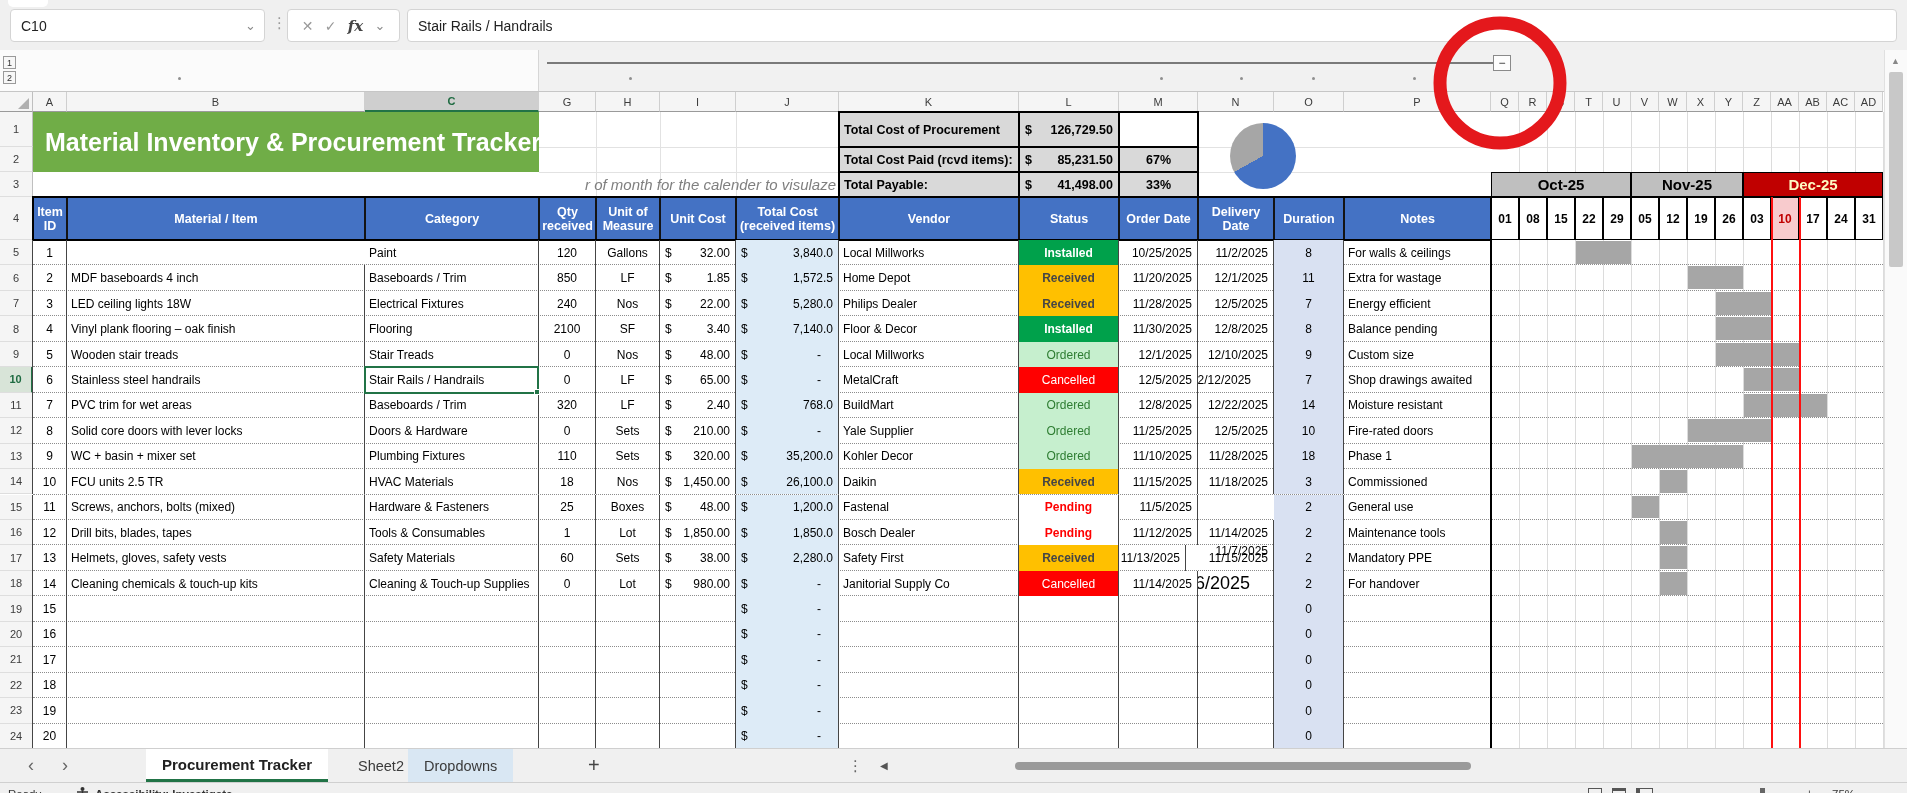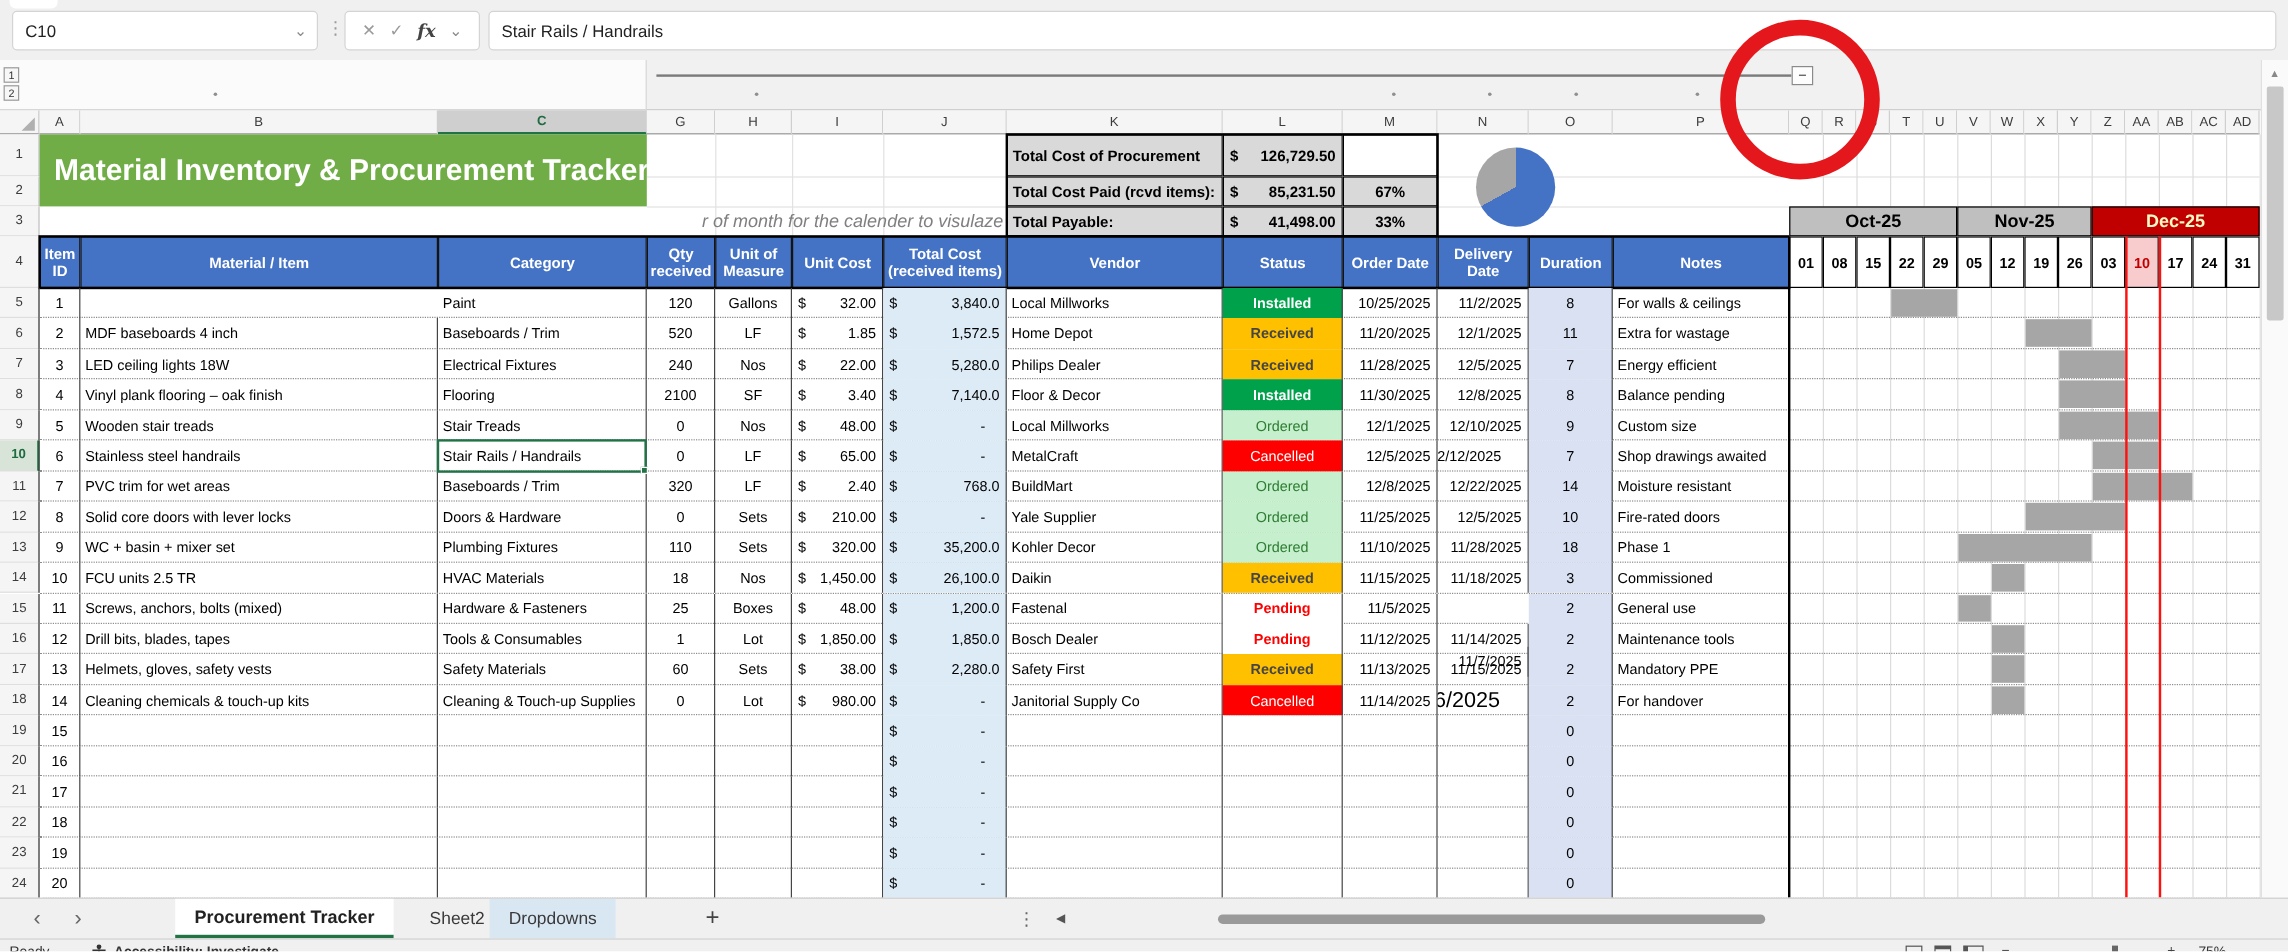--- a/index.html
+++ b/index.html
@@ -222,21 +222,21 @@
       <div style="position: absolute; box-sizing: border-box; left: 1119px; top: 148px; width: 79px; height: 25.45px; border-right: 1px solid rgb(69, 69, 69); background: transparent; display: flex; align-items: center; overflow: hidden; white-space: nowrap; font-size: 12px; justify-content: flex-end; padding-right: 5px;">10/25/2025</div>
       <div style="position: absolute; box-sizing: border-box; left: 1198px; top: 148px; width: 76px; height: 25.45px; border-right: 1px solid rgb(69, 69, 69); background: transparent; display: flex; align-items: center; overflow: hidden; white-space: nowrap; font-size: 12px; justify-content: flex-end; padding-right: 5px;">11/2/2025</div>
       <div style="position: absolute; box-sizing: border-box; left: 1274px; top: 148px; width: 70px; height: 25.45px; border-right: 1px solid rgb(69, 69, 69); background: rgb(217, 225, 242); display: flex; align-items: center; overflow: hidden; white-space: nowrap; font-size: 12px; justify-content: center;">8</div>
       <div style="position: absolute; box-sizing: border-box; left: 1344px; top: 148px; width: 147px; height: 25.45px; border-right: 1px solid rgb(69, 69, 69); background: transparent; display: flex; align-items: center; overflow: hidden; white-space: nowrap; font-size: 12px; padding-left: 4px;">For walls &amp; ceilings</div>
       <div style="position: absolute; box-sizing: border-box; left: 1576px; top: 149px; width: 55px; height: 22.95px; background: rgb(166, 166, 166);"></div>
       <div style="position: absolute; box-sizing: border-box; left: 33px; top: 197.9px; width: 1850px; height: 0px; border-bottom: 1px dotted rgb(140, 140, 140);"></div>
       <div style="position: absolute; box-sizing: border-box; left: 32px; top: 173.45px; width: 1px; height: 25.45px; background: rgb(69, 69, 69);"></div>
       <div style="position: absolute; box-sizing: border-box; left: 33px; top: 173.45px; width: 34px; height: 25.45px; border-right: 1px solid rgb(69, 69, 69); background: transparent; display: flex; align-items: center; overflow: hidden; white-space: nowrap; font-size: 12px; justify-content: center;">2</div>
       <div style="position: absolute; box-sizing: border-box; left: 67px; top: 173.45px; width: 298px; height: 25.45px; border-right: 1px solid rgb(69, 69, 69); background: transparent; display: flex; align-items: center; overflow: hidden; white-space: nowrap; font-size: 12px; padding-left: 4px;">MDF baseboards 4 inch</div>
       <div style="position: absolute; box-sizing: border-box; left: 365px; top: 173.45px; width: 174px; height: 25.45px; border-right: 1px solid rgb(69, 69, 69); background: transparent; display: flex; align-items: center; overflow: hidden; white-space: nowrap; font-size: 12px; padding-left: 4px;">Baseboards / Trim</div>
-      <div style="position: absolute; box-sizing: border-box; left: 539px; top: 173.45px; width: 57px; height: 25.45px; border-right: 1px solid rgb(69, 69, 69); background: transparent; display: flex; align-items: center; overflow: hidden; white-space: nowrap; font-size: 12px; justify-content: center;">520</div>
+      <div style="position: absolute; box-sizing: border-box; left: 539px; top: 173.45px; width: 57px; height: 25.45px; border-right: 1px solid rgb(69, 69, 69); background: transparent; display: flex; align-items: center; overflow: hidden; white-space: nowrap; font-size: 12px; justify-content: center;">850</div>
       <div style="position: absolute; box-sizing: border-box; left: 596px; top: 173.45px; width: 64px; height: 25.45px; border-right: 1px solid rgb(69, 69, 69); background: transparent; display: flex; align-items: center; overflow: hidden; white-space: nowrap; font-size: 12px; justify-content: center;">LF</div>
       <div style="position: absolute; box-sizing: border-box; left: 660px; top: 173.45px; width: 76px; height: 25.45px; border-right: 1px solid rgb(69, 69, 69); background: transparent; display: flex; align-items: center; justify-content: space-between; font-size: 12px; padding: 0px 5px;">
         <span>$</span>
         <span>1.85</span>
       </div>
       <div style="position: absolute; box-sizing: border-box; left: 736px; top: 173.45px; width: 103px; height: 25.45px; border-right: 1px solid rgb(69, 69, 69); background: rgb(221, 235, 247); display: flex; align-items: center; justify-content: space-between; font-size: 12px; padding: 0px 5px;">
         <span>$</span>
         <span>1,572.5</span>
       </div>
       <div style="position: absolute; box-sizing: border-box; left: 839px; top: 173.45px; width: 180px; height: 25.45px; border-right: 1px solid rgb(69, 69, 69); background: transparent; display: flex; align-items: center; overflow: hidden; white-space: nowrap; font-size: 12px; padding-left: 4px;">Home Depot</div>
@@ -476,21 +476,21 @@
       <div style="position: absolute; box-sizing: border-box; left: 660px; top: 453.4px; width: 76px; height: 25.45px; border-right: 1px solid rgb(69, 69, 69); background: transparent; display: flex; align-items: center; justify-content: space-between; font-size: 12px; padding: 0px 5px;">
         <span>$</span>
         <span>38.00</span>
       </div>
       <div style="position: absolute; box-sizing: border-box; left: 736px; top: 453.4px; width: 103px; height: 25.45px; border-right: 1px solid rgb(69, 69, 69); background: rgb(221, 235, 247); display: flex; align-items: center; justify-content: space-between; font-size: 12px; padding: 0px 5px;">
         <span>$</span>
         <span>2,280.0</span>
       </div>
       <div style="position: absolute; box-sizing: border-box; left: 839px; top: 453.4px; width: 180px; height: 25.45px; border-right: 1px solid rgb(69, 69, 69); background: transparent; display: flex; align-items: center; overflow: hidden; white-space: nowrap; font-size: 12px; padding-left: 4px;">Safety First</div>
       <div style="position: absolute; box-sizing: border-box; left: 1019px; top: 453.4px; width: 100px; height: 25.45px; border-right: 1px solid rgb(69, 69, 69); background: rgb(255, 192, 0); display: flex; align-items: center; overflow: hidden; white-space: nowrap; font-size: 12px; justify-content: center; color: rgb(69, 69, 69); font-weight: 600;">Received</div>
-      <div style="position: absolute; box-sizing: border-box; left: 1119px; top: 453.4px; width: 79px; height: 25.45px; border-right: 1px solid rgb(69, 69, 69); background: transparent; display: flex; align-items: center; overflow: hidden; white-space: nowrap; font-size: 12px; justify-content: flex-end; padding-right: 5px;">11/13/2025</div>
+      <div style="position: absolute; box-sizing: border-box; left: 1119px; top: 453.4px; width: 67px; height: 25.45px; border-right: 1px solid rgb(69, 69, 69); background: transparent; display: flex; align-items: center; overflow: hidden; white-space: nowrap; font-size: 12px; justify-content: flex-end; padding-right: 5px;">11/13/2025</div>
       <div style="position: absolute; box-sizing: border-box; left: 1198px; top: 453.4px; width: 76px; height: 25.45px; border-right: 1px solid rgb(69, 69, 69); background: transparent; display: flex; align-items: center; overflow: hidden; white-space: nowrap; font-size: 12px; justify-content: flex-end; padding-right: 5px;">11/15/2025</div>
       <div style="position: absolute; box-sizing: border-box; left: 1274px; top: 453.4px; width: 70px; height: 25.45px; border-right: 1px solid rgb(69, 69, 69); background: rgb(217, 225, 242); display: flex; align-items: center; overflow: hidden; white-space: nowrap; font-size: 12px; justify-content: center;">2</div>
       <div style="position: absolute; box-sizing: border-box; left: 1344px; top: 453.4px; width: 147px; height: 25.45px; border-right: 1px solid rgb(69, 69, 69); background: transparent; display: flex; align-items: center; overflow: hidden; white-space: nowrap; font-size: 12px; padding-left: 4px;">Mandatory PPE</div>
       <div style="position: absolute; box-sizing: border-box; left: 1660px; top: 454.4px; width: 27px; height: 22.95px; background: rgb(166, 166, 166);"></div>
       <div style="position: absolute; box-sizing: border-box; left: 33px; top: 503.3px; width: 1850px; height: 0px; border-bottom: 1px dotted rgb(140, 140, 140);"></div>
       <div style="position: absolute; box-sizing: border-box; left: 32px; top: 478.85px; width: 1px; height: 25.45px; background: rgb(69, 69, 69);"></div>
       <div style="position: absolute; box-sizing: border-box; left: 33px; top: 478.85px; width: 34px; height: 25.45px; border-right: 1px solid rgb(69, 69, 69); background: transparent; display: flex; align-items: center; overflow: hidden; white-space: nowrap; font-size: 12px; justify-content: center;">14</div>
       <div style="position: absolute; box-sizing: border-box; left: 67px; top: 478.85px; width: 298px; height: 25.45px; border-right: 1px solid rgb(69, 69, 69); background: transparent; display: flex; align-items: center; overflow: hidden; white-space: nowrap; font-size: 12px; padding-left: 4px;">Cleaning chemicals &amp; touch-up kits</div>
       <div style="position: absolute; box-sizing: border-box; left: 365px; top: 478.85px; width: 174px; height: 25.45px; border-right: 1px solid rgb(69, 69, 69); background: transparent; display: flex; align-items: center; overflow: hidden; white-space: nowrap; font-size: 12px; padding-left: 4px;">Cleaning &amp; Touch-up Supplies</div>
       <div style="position: absolute; box-sizing: border-box; left: 539px; top: 478.85px; width: 57px; height: 25.45px; border-right: 1px solid rgb(69, 69, 69); background: transparent; display: flex; align-items: center; overflow: hidden; white-space: nowrap; font-size: 12px; justify-content: center;">0</div>

